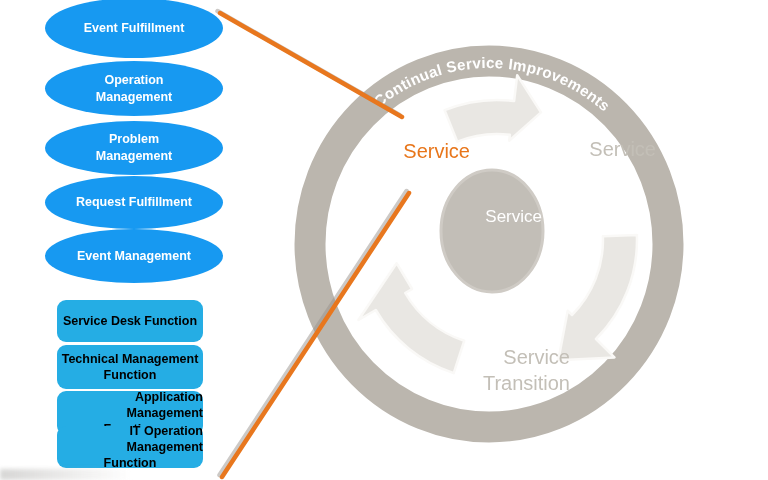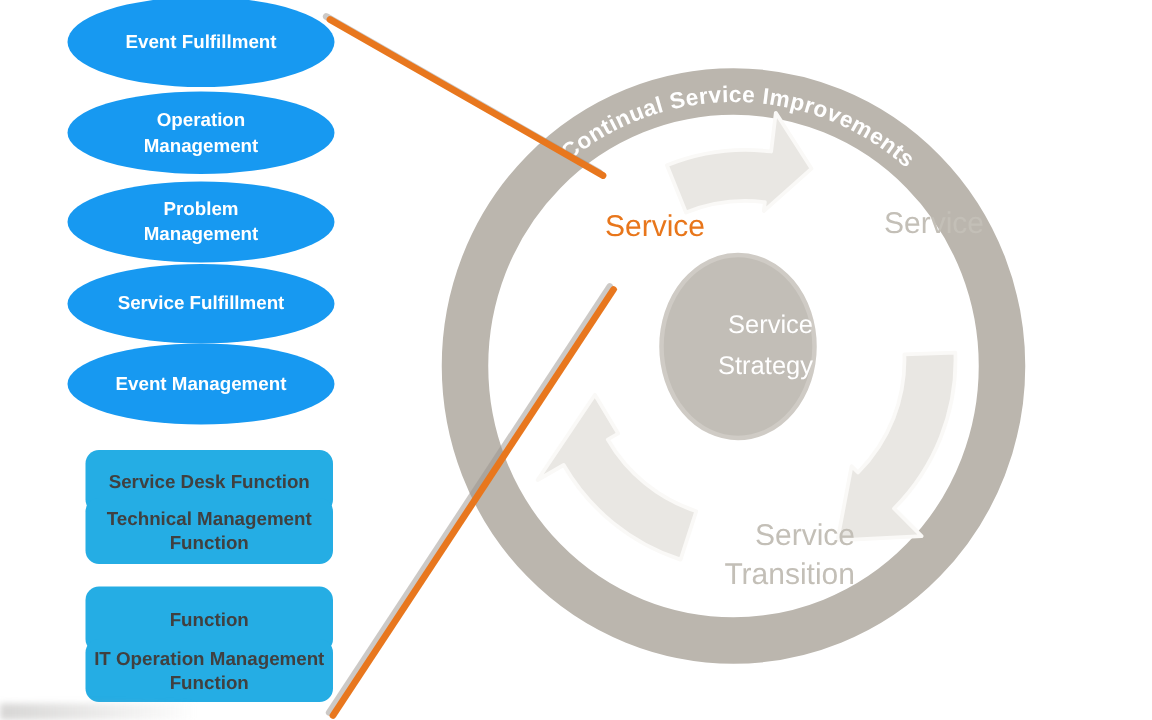--- a/index.html
+++ b/index.html
@@ -11,24 +11,24 @@
   
   .oval{
     position:absolute;left:45px;width:178px;
     background:#1799F1;border-radius:50%;
     display:flex;flex-direction:column;align-items:center;justify-content:center;
     color:#ffffff;font-weight:bold;font-size:12.5px;line-height:1.35;text-align:center;
   }
   .oval span{display:block;}
   
   .func{
-    position:absolute;left:57px;width:165px;
+    position:absolute;left:57px;width:146px;
     background:#25ADE4;border-radius:9px;
     display:flex;flex-direction:column;align-items:center;justify-content:center;
-    color:#404040;font-weight:bold;font-size:12.5px;line-height:1.3;text-align:center;
+    color:#000000;font-weight:bold;font-size:12.5px;line-height:1.3;text-align:right;
   }
   .func span{display:block;}
   svg.diagram{position:absolute;left:0;top:0;width:768px;height:480px;}
   .arc-text{
     font-family:"Liberation Sans", sans-serif;
     font-size:15.2px;font-weight:bold;fill:#ffffff;letter-spacing:0.3px;
   }
   
   .phase{position:absolute;text-align:right;font-weight:normal;}
   .phase span{display:block;}
@@ -78,49 +78,49 @@
 </div>
 <div class="oval" style="top:61px;height:55px">
   <span>Operation</span>
   <span>Management</span>
 </div>
 <div class="oval" style="top:121px;height:54px">
   <span>Problem</span>
   <span>Management</span>
 </div>
 <div class="oval" style="top:176px;height:53px">
-  <span>Service Fulfillment</span>
+  <span>Request Fulfillment</span>
 </div>
 <div class="oval" style="top:229px;height:54px">
   <span>Event Management</span>
 </div>
 
 <div class="func" style="top:300px;height:42px">
   <span>Service Desk Function</span>
 </div>
-<div class="func" style="top:332px;height:44px">
+<div class="func" style="top:345px;height:44px">
   <span>Technical Management</span>
   <span>Function</span>
 </div>
 <div class="func" style="top:391px;height:44px">
+  <span>Application Management</span>
   <span>Function</span>
 </div>
 <div class="func" style="top:426px;height:42px">
   <span>IT Operation Management</span>
   <span>Function</span>
 </div>
 
 <div class="phase phase-operation">
   <span>Service</span>
 </div>
 <div class="phase phase-design">
   <span>Service</span>
 </div>
 <div class="phase phase-strategy">
   <span>Service</span>
-  <span>Strategy</span>
 </div>
 <div class="phase phase-transition">
   <span>Service</span>
   <span>Transition</span>
 </div>
 
 <div class="artifact"></div>
 
 </body></html>

